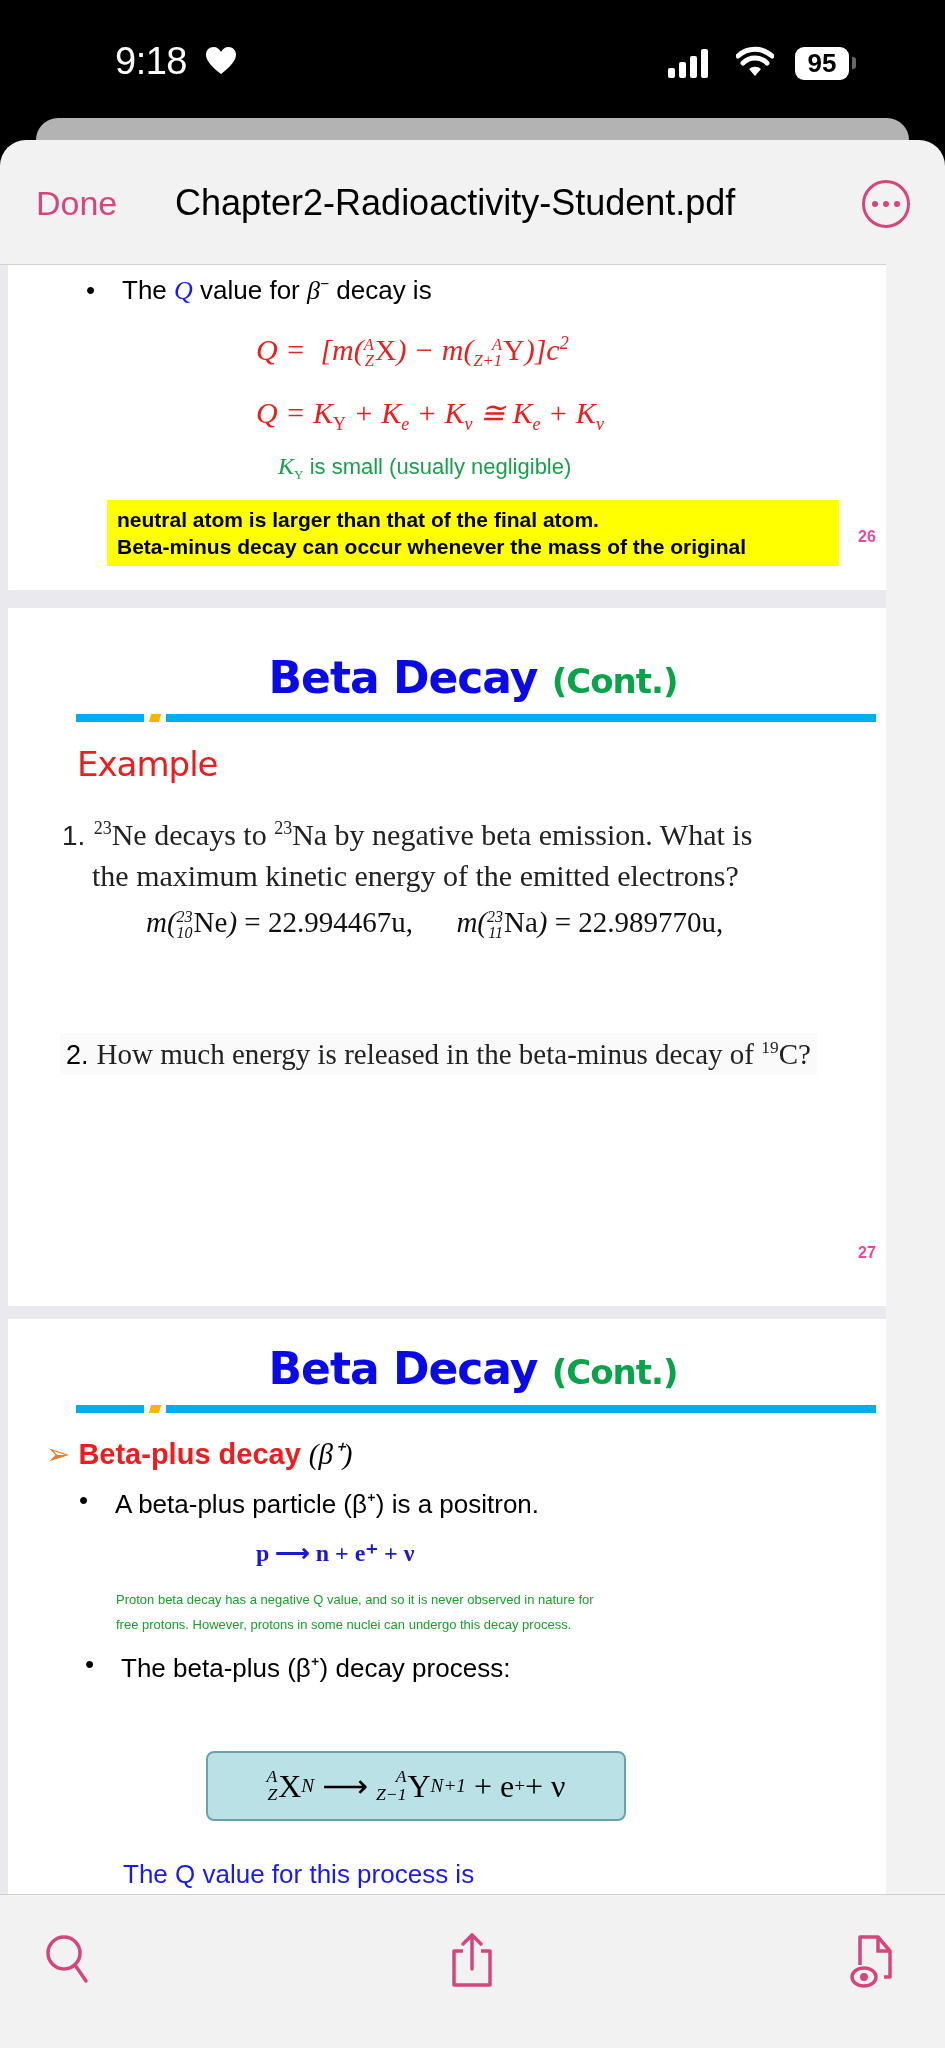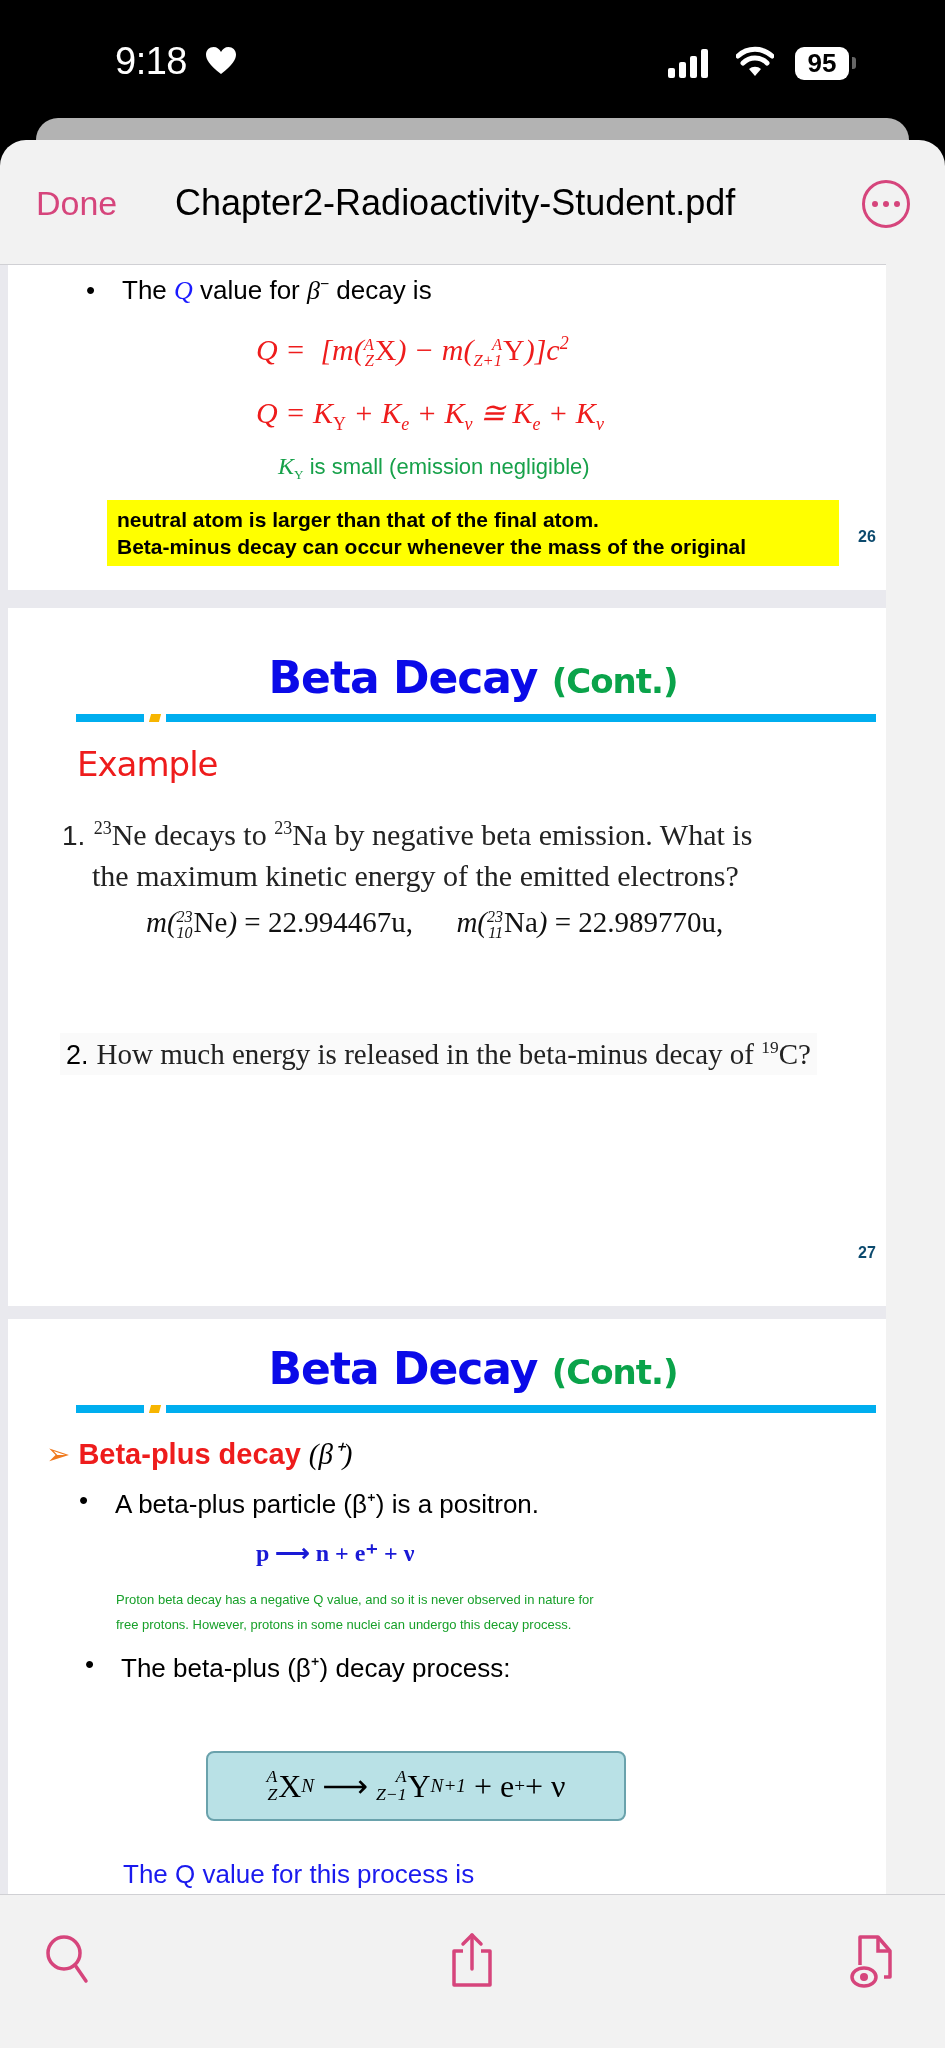--- a/index.html
+++ b/index.html
@@ -23,21 +23,21 @@
   
   .nav-bar { position: absolute; top: 0; left: 0; width: 945px; height: 124px; }
   .nav-done { position: absolute; left: 36px; top: 44px; font-size: 34px; color: #d6457c; cursor: pointer; }
   .nav-title { position: absolute; left: 175px; top: 42px; font-size: 36px; color: #000; font-weight: 500; }
   .nav-more { position: absolute; left: 862px; top: 40px; width: 48px; height: 48px; border: 3px solid #d6457c; border-radius: 50%; display: flex; align-items: center; justify-content: center; gap: 5px; cursor: pointer; }
   .nav-more span { width: 6px; height: 6px; background: #d6457c; border-radius: 50%; display: block; }
 
   
   .doc { position: absolute; top: 124px; left: 0; width: 886px; height: 1770px; background: #e9e9ee; overflow: hidden; border-top: 1px solid #d0d0d4; }
   .page { position: absolute; left: 8px; width: 930px; background: #fff; overflow: hidden; }
-  .page-num { position: absolute; font-size: 16px; font-weight: 700; color: #0c4a6e; font-family: "Liberation Sans", sans-serif; }
+  .page-num { position: absolute; font-size: 16px; font-weight: 700; color: #ec4899; font-family: "Liberation Sans", sans-serif; }
 
   .serif { font-family: "Liberation Serif", serif; }
   .red { color: #ee1c1c; }
   .green-text { color: #17a14a; }
   .blue-title { color: #0a0ae8; }
 
   .bullet { position: absolute; font-size: 26px; color: #000; }
   .bullet::before { content: "•"; position: absolute; left: -36px; top: 0; }
   .math-line { position: absolute; font-family: "Liberation Serif", serif; font-style: italic; font-size: 30px; }
   .math-line .up { font-style: normal; }
@@ -109,21 +109,21 @@
             <span>Z</span>
           </span><span class="up">X</span>) − m(<span class="stack">
             <span>A</span>
             <span>Z+1</span>
           </span><span class="up">Y</span>)]c<sup>2</sup>
       </div>
       <div class="math-line red" style="left:248px; top:140px;">
         Q = K<sub class="up">Y</sub> + K<sub>e</sub> + K<sub>ν</sub> ≅ K<sub>e</sub> + K<sub>ν</sub>
       </div>
       <div style="position:absolute; left:270px; top:198px; font-size:22px;" class="green-text">
-        <span class="serif" style="font-style:italic;font-size:24px;">K</span><sub class="serif">Y</sub><span> is small (emission negligible)</span>
+        <span class="serif" style="font-style:italic;font-size:24px;">K</span><sub class="serif">Y</sub><span> is small (usually negligible)</span>
       </div>
       <div class="yellow-box">
         <div>neutral atom is larger than that of the final atom.</div>
         <div>Beta-minus decay can occur whenever the mass of the original</div>
       </div>
       <div class="page-num" style="left:850px; top:273px;">26</div>
     </div>
 
     <div class="page" style="top:343px; height:698px;">
       <div class="slide-title" style="top:44px;">

